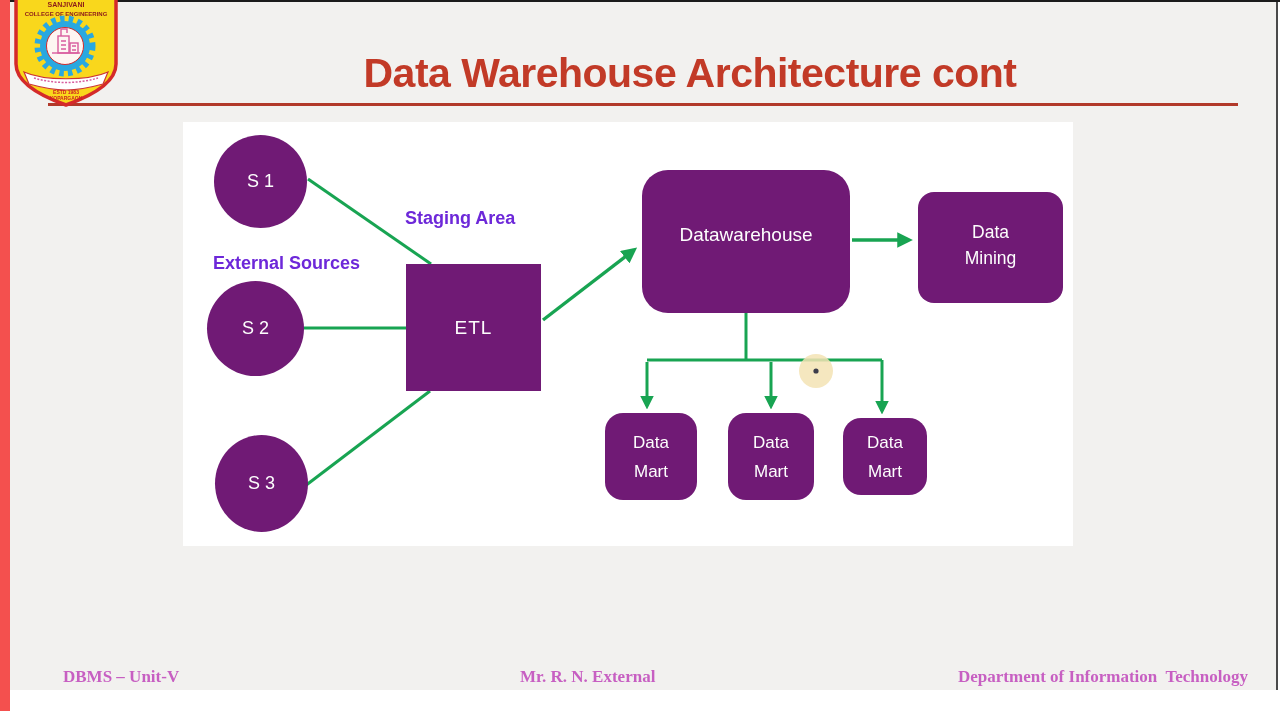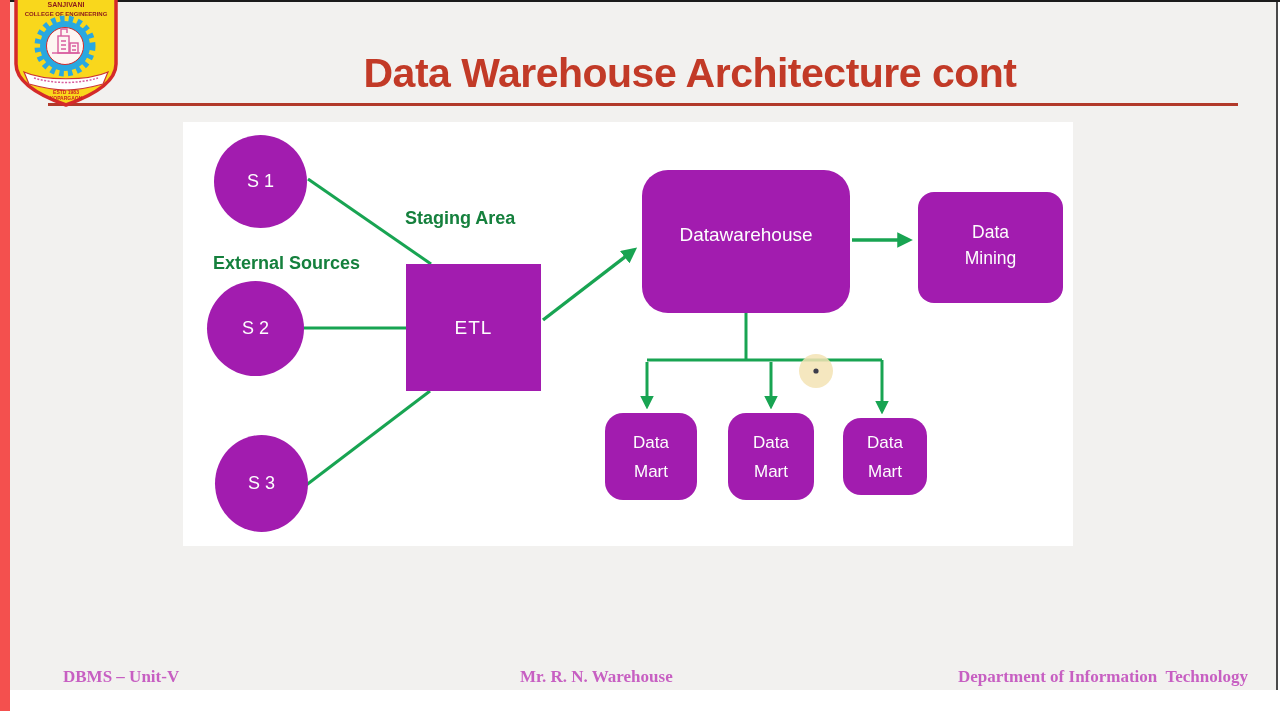--- a/index.html
+++ b/index.html
@@ -17,35 +17,35 @@
 
   .title { position: absolute; left: 110px; top: 50px; width: 1160px; text-align: center;
            font-size: 41px; font-weight: bold; letter-spacing: -0.5px; color: #C23A27; }
   .title-underline { position: absolute; left: 48px; top: 103px; width: 1190px; height: 3px; background: #B2392A; }
 
   .panel { position: absolute; left: 183px; top: 122px; width: 890px; height: 424px; background: #ffffff; }
 
   .connectors { position: absolute; left: 0; top: 0; width: 890px; height: 424px; }
 
   .node { position: absolute; display: flex; align-items: center; justify-content: center;
-          background: #a21caf; color: #FDFEFD; text-align: center; font-weight: 500; }
+          background: #701a75; color: #FDFEFD; text-align: center; font-weight: 500; }
   .circle { border-radius: 50%; font-size: 18px; }
   .s1 { left: 31px; top: 13px;  width: 93px; height: 93px; }
   .s2 { left: 24px; top: 159px; width: 97px; height: 95px; text-align: right; }
   .s3 { left: 32px; top: 313px; width: 93px; height: 97px; }
   .etl { left: 223px; top: 142px; width: 135px; height: 127px; font-size: 19px; letter-spacing: 1px; }
   .dw  { left: 459px; top: 48px; width: 208px; height: 143px; border-radius: 26px; font-size: 19px; padding-bottom: 14px; }
   .mining { left: 735px; top: 70px; width: 145px; height: 111px; border-radius: 16px;
             font-size: 17.5px; line-height: 26px; flex-direction: column; padding-bottom: 6px; }
   .mart { border-radius: 18px; font-size: 17px; line-height: 29px; flex-direction: column; }
   .mart1 { left: 422px; top: 291px; width: 92px; height: 87px; }
   .mart2 { left: 545px; top: 291px; width: 86px; height: 87px; }
   .mart3 { left: 660px; top: 296px; width: 84px; height: 77px; }
 
-  .diagram-label { position: absolute; color: #15803d; font-size: 18px; font-weight: 600; white-space: nowrap; }
+  .diagram-label { position: absolute; color: #6d28d9; font-size: 18px; font-weight: 600; white-space: nowrap; }
   .staging  { left: 222px; top: 86px; }
   .external { left: 30px;  top: 131px; }
 
   .footer-text { position: absolute; top: 667px; font-family: "Liberation Serif", serif;
                  font-weight: bold; font-size: 17px; color: #C75FC2; white-space: pre; }
   .footer-left   { left: 63px; }
   .footer-center { left: 520px; }
   .footer-right  { right: 32px; }
 </style>
 </head>
@@ -133,16 +133,16 @@
       <div>Mart</div>
     </div>
     <div class="node mart mart3">
       <div>Data</div>
       <div>Mart</div>
     </div>
 
   </div>
 
   <div class="footer-text footer-left">DBMS – Unit-V</div>
-  <div class="footer-text footer-center">Mr. R. N. Warehouse</div>
+  <div class="footer-text footer-center">Mr. R. N. External</div>
   <div class="footer-text footer-right">Department of Information  Technology</div>
 
 </div>
 
 </body></html>

